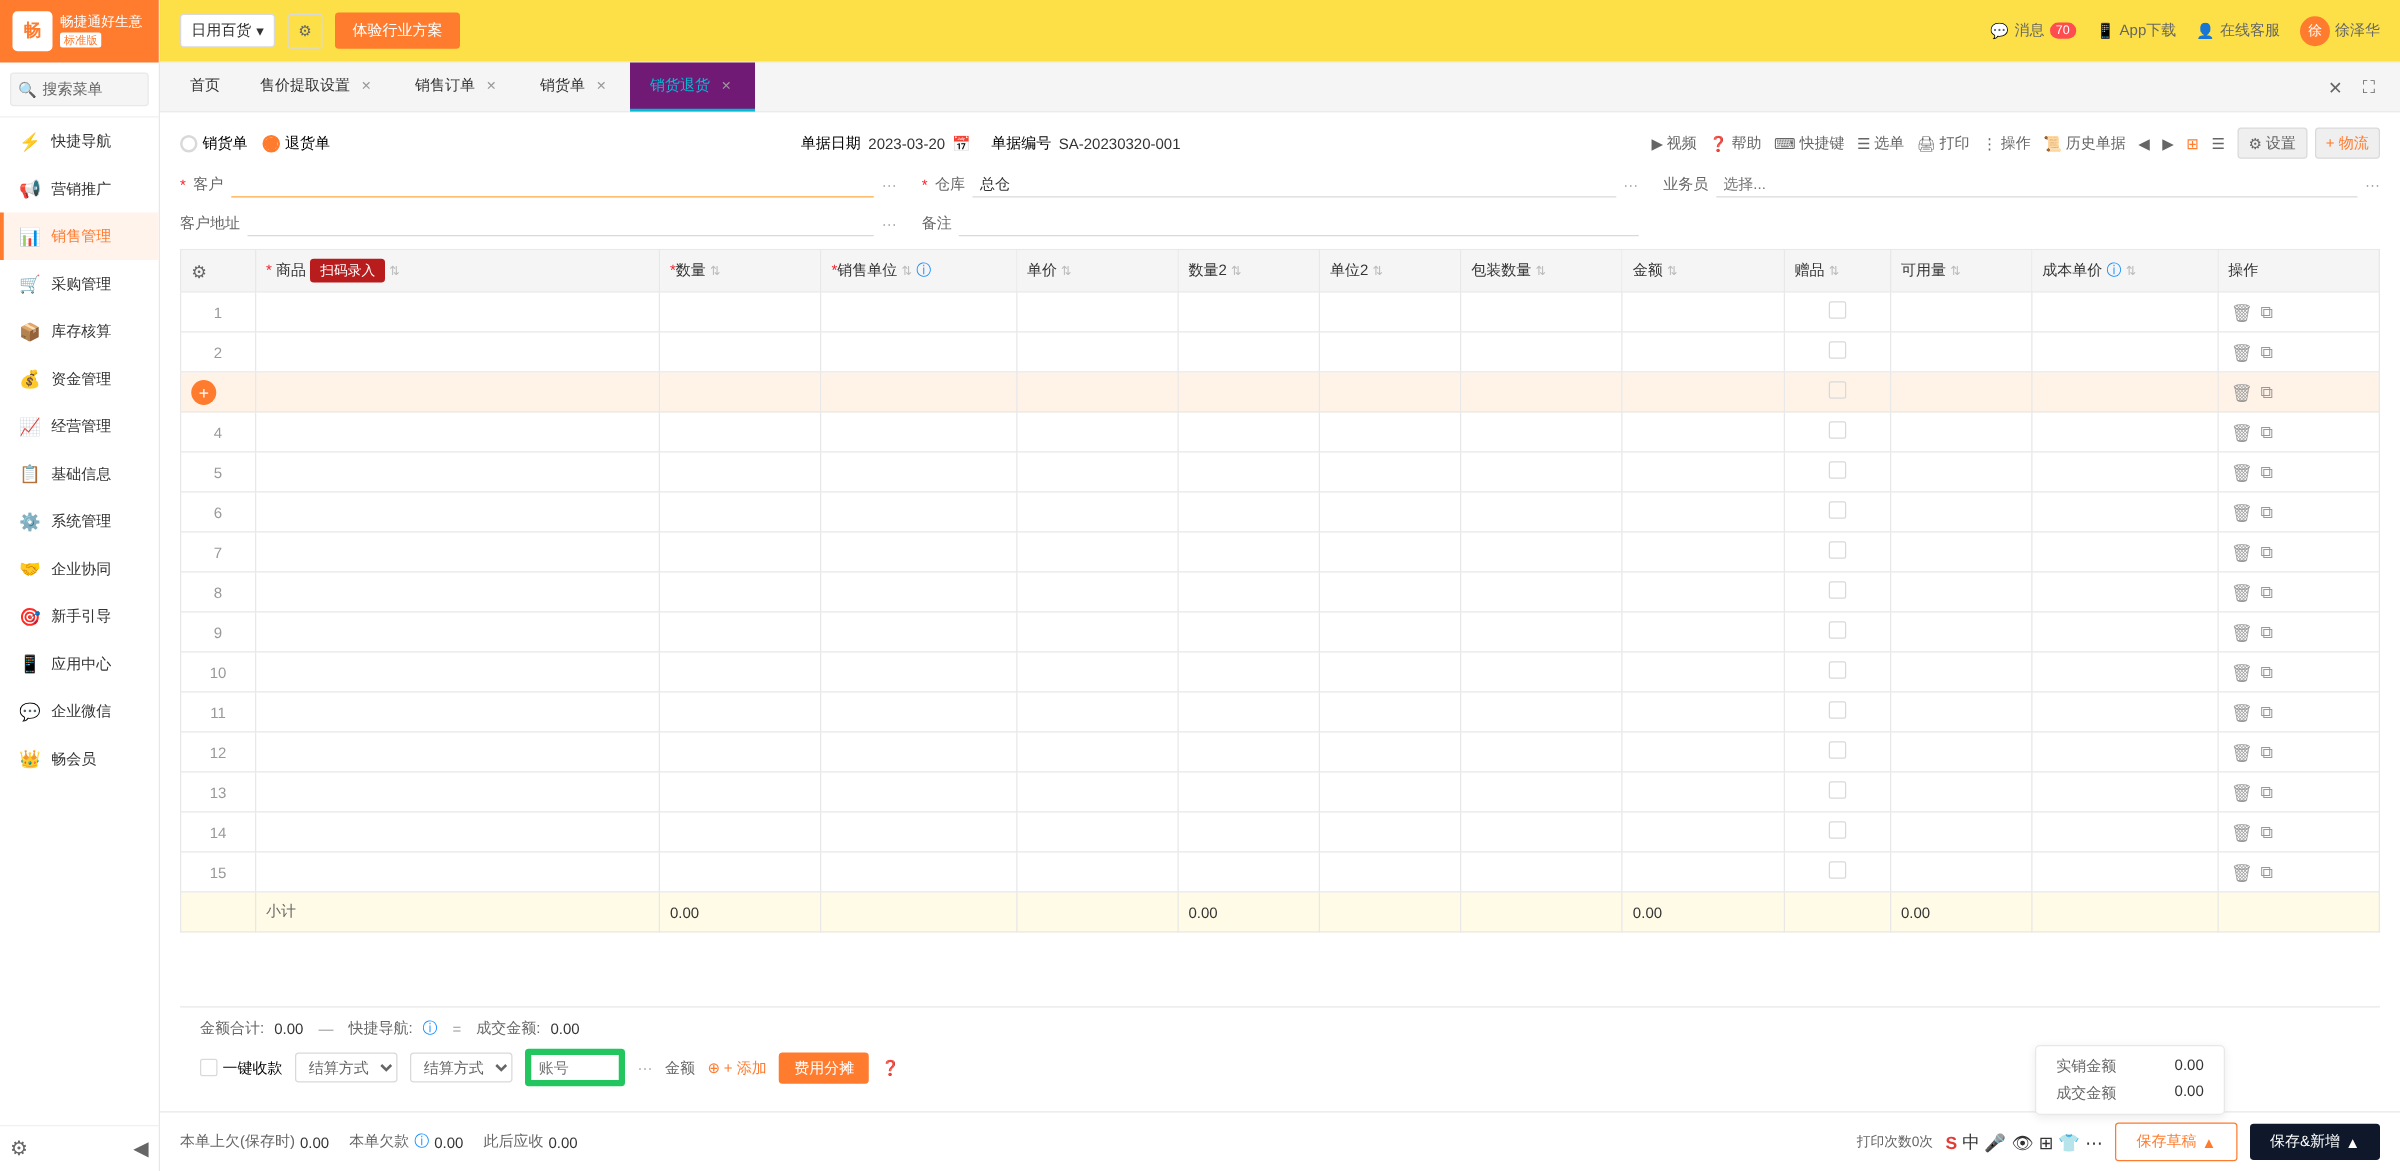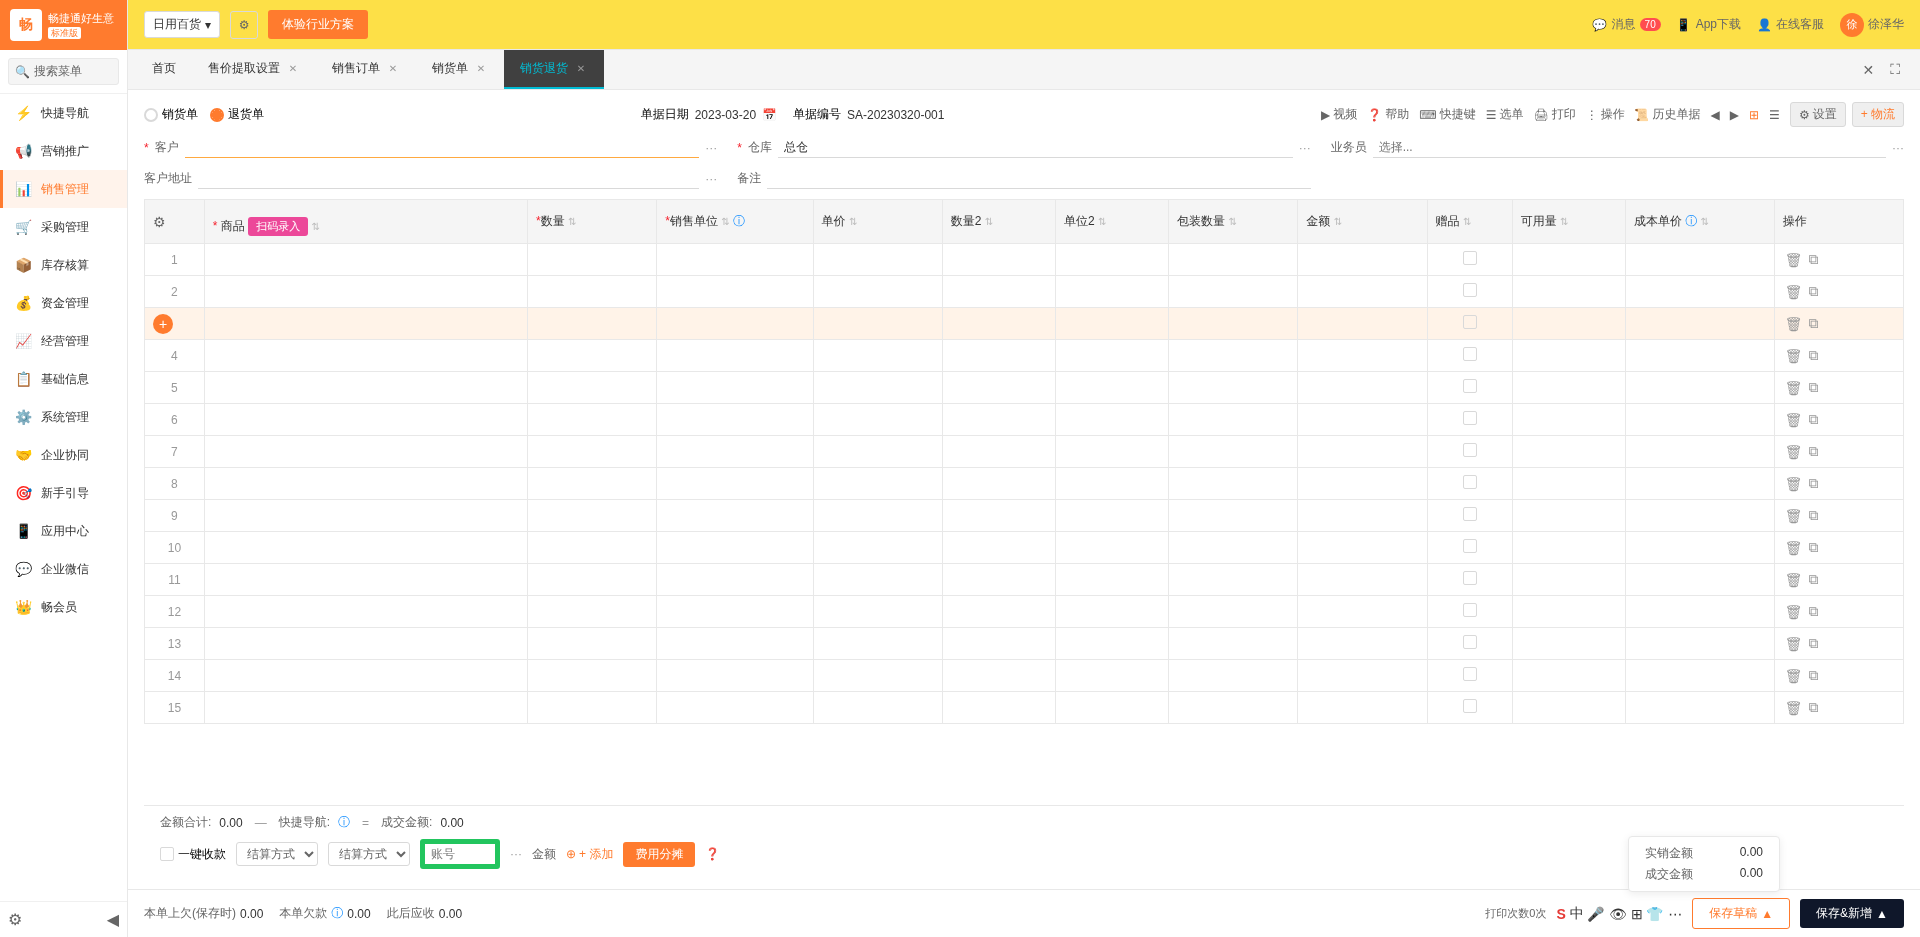--- a/index.html
+++ b/index.html
@@ -28,21 +28,21 @@
     .topbar-select { display: flex; align-items: center; gap: 4px; border: 1px solid #d9d9d9; border-radius: 3px; padding: 4px 8px; background: #fff; cursor: pointer; color: #333; }
     .topbar-gear { width: 28px; height: 28px; display: flex; align-items: center; justify-content: center; border: 1px solid #d9d9d9; border-radius: 3px; cursor: pointer; color: #666; }
     .topbar-exp-btn { background: #ff7b2e; color: #fff; border: none; border-radius: 3px; padding: 6px 14px; cursor: pointer; font-size: 12px; }
     .topbar-right { display: flex; align-items: center; gap: 16px; color: #666; }
     .topbar-right-item { display: flex; align-items: center; gap: 4px; cursor: pointer; }
     .badge { background: #ff4d4f; color: #fff; border-radius: 10px; font-size: 10px; padding: 1px 5px; }
 
     
     .tabs { display: flex; align-items: center; background: #f5f5f5; border-bottom: 1px solid #e8e8e8; flex-shrink: 0; padding: 0 8px; }
     .tab { padding: 10px 16px; cursor: pointer; color: #333; display: flex; align-items: center; gap: 6px; border-bottom: 2px solid transparent; white-space: nowrap; }
-    .tab.active { color: #00bcd4; border-bottom-color: #00bcd4; background: #404040; }
+    .tab.active { color: #00bcd4; border-bottom-color: #00bcd4; background: #701a75; }
     .tab-close { width: 14px; height: 14px; display: flex; align-items: center; justify-content: center; border-radius: 50%; color: #999; font-size: 10px; }
 
     
     .content { flex: 1; overflow-y: auto; background: #fff; padding: 12px 16px; display: flex; flex-direction: column; gap: 10px; }
     .form-radio-group { display: flex; align-items: center; gap: 12px; }
     .form-radio { display: flex; align-items: center; gap: 4px; cursor: pointer; }
     .radio-circle { width: 14px; height: 14px; border-radius: 50%; border: 2px solid #d9d9d9; display: inline-block; }
     .radio-circle.checked { border-color: #ff7b2e; background: radial-gradient(circle, #ff7b2e 5px, #fff 5px); }
     .form-date { display: flex; align-items: center; gap: 6px; }
     .form-date-val { color: #333; font-weight: 500; }
@@ -64,21 +64,21 @@
     table { width: 100%; border-collapse: collapse; }
     thead tr { background: #f5f5f5; }
     th { padding: 7px 8px; text-align: left; color: #333; font-weight: 500; border: 1px solid #e8e8e8; white-space: nowrap; font-size: 12px; position: relative; }
     td { padding: 5px 8px; border: 1px solid #e8e8e8; color: #333; height: 32px; }
     tr.highlighted { background: #fff3e8; }
     .row-num { color: #999; text-align: center; width: 30px; }
     .add-row-btn { width: 20px; height: 20px; background: #ff7b2e; border-radius: 50%; color: #fff; display: flex; align-items: center; justify-content: center; cursor: pointer; font-size: 14px; }
     .col-sort { color: #bbb; cursor: pointer; font-size: 10px; }
     .checkbox-cell { text-align: center; }
     .cb { width: 14px; height: 14px; border: 1px solid #d9d9d9; border-radius: 2px; display: inline-block; }
-    .scan-btn { background: #ec4899; color: #fff; border: none; border-radius: 3px; padding: 2px 8px; font-size: 11px; cursor: pointer; white-space: nowrap; margin-top: 10px; }
+    .scan-btn { background: #b91c1c; color: #fff; border: none; border-radius: 3px; padding: 2px 8px; font-size: 11px; cursor: pointer; white-space: nowrap; }
     .action-btn { background: none; border: none; cursor: pointer; color: #999; font-size: 14px; padding: 2px; }
     .subtotal-row td { background: #fffbe6; font-weight: 500; }
     .subtotal-row td.val { color: #333; }
 
     
     .form-footer { background: #fff; border-top: 1px solid #e8e8e8; padding: 8px 16px; }
     .footer-row1 { display: flex; align-items: center; gap: 12px; margin-bottom: 8px; }
     .footer-amount { display: flex; align-items: center; gap: 8px; }
     .footer-amount-label { color: #666; }
     .footer-minus { color: #999; }
@@ -679,20 +679,35 @@
               <td></td>
               <td></td>
               <td>
                 <div class="col-actions">
                   <button class="action-btn">🗑</button>
                   <button class="action-btn">⧉</button>
                 </div>
               </td>
             </tr>
 
+          <tr class="subtotal-row">
+            <td></td>
+            <td style="color:#666;font-weight:500;">小计</td>
+            <td class="val">0.00</td>
+            <td></td>
+            <td></td>
+            <td class="val">0.00</td>
+            <td></td>
+            <td></td>
+            <td class="val">0.00</td>
+            <td></td>
+            <td class="val">0.00</td>
+            <td></td>
+            <td></td>
+          </tr>
         </tbody>
       </table>
     </div>
 
     <div class="form-footer">
       <div class="footer-row1">
         <div class="footer-amount">
           <span class="footer-amount-label">金额合计:</span>
           <span class="footer-amount-val">0.00</span>
         </div>

